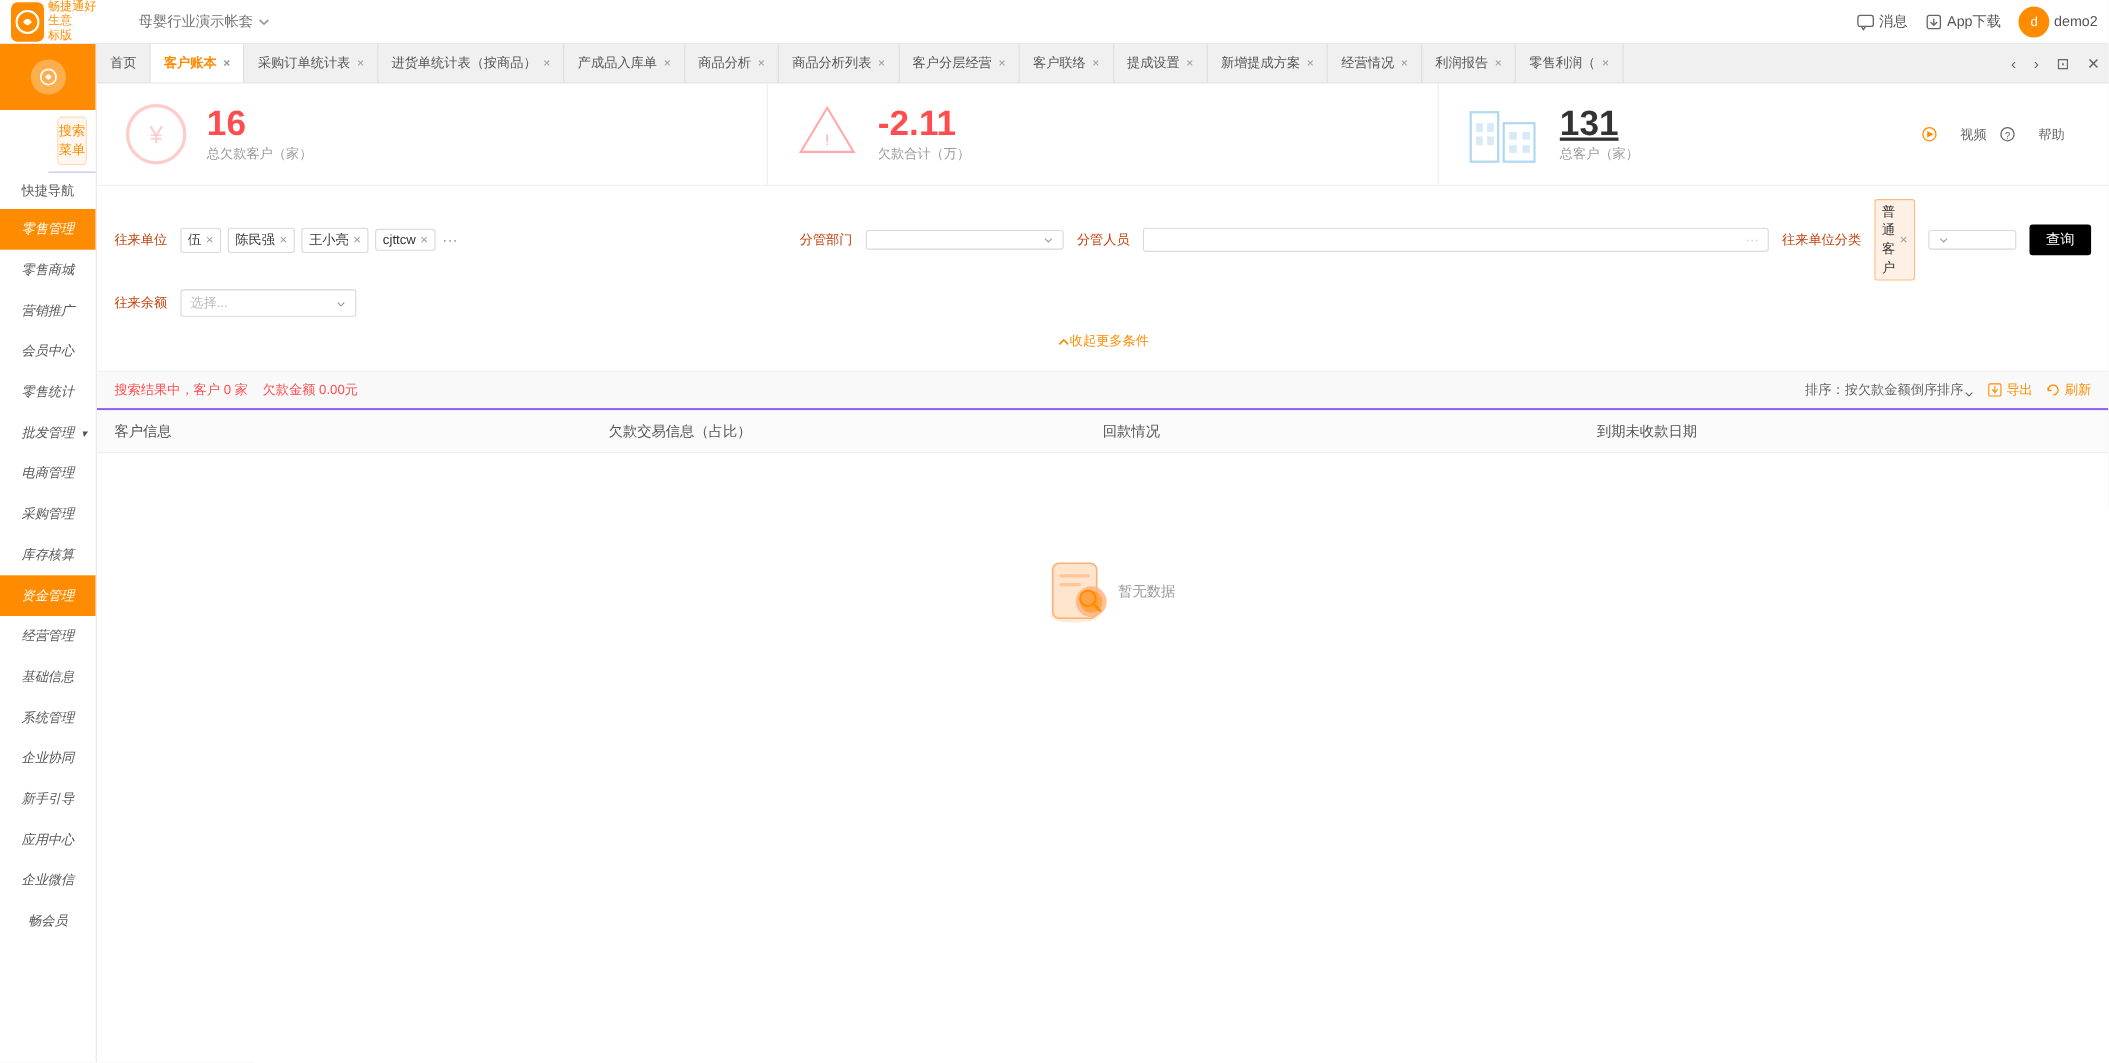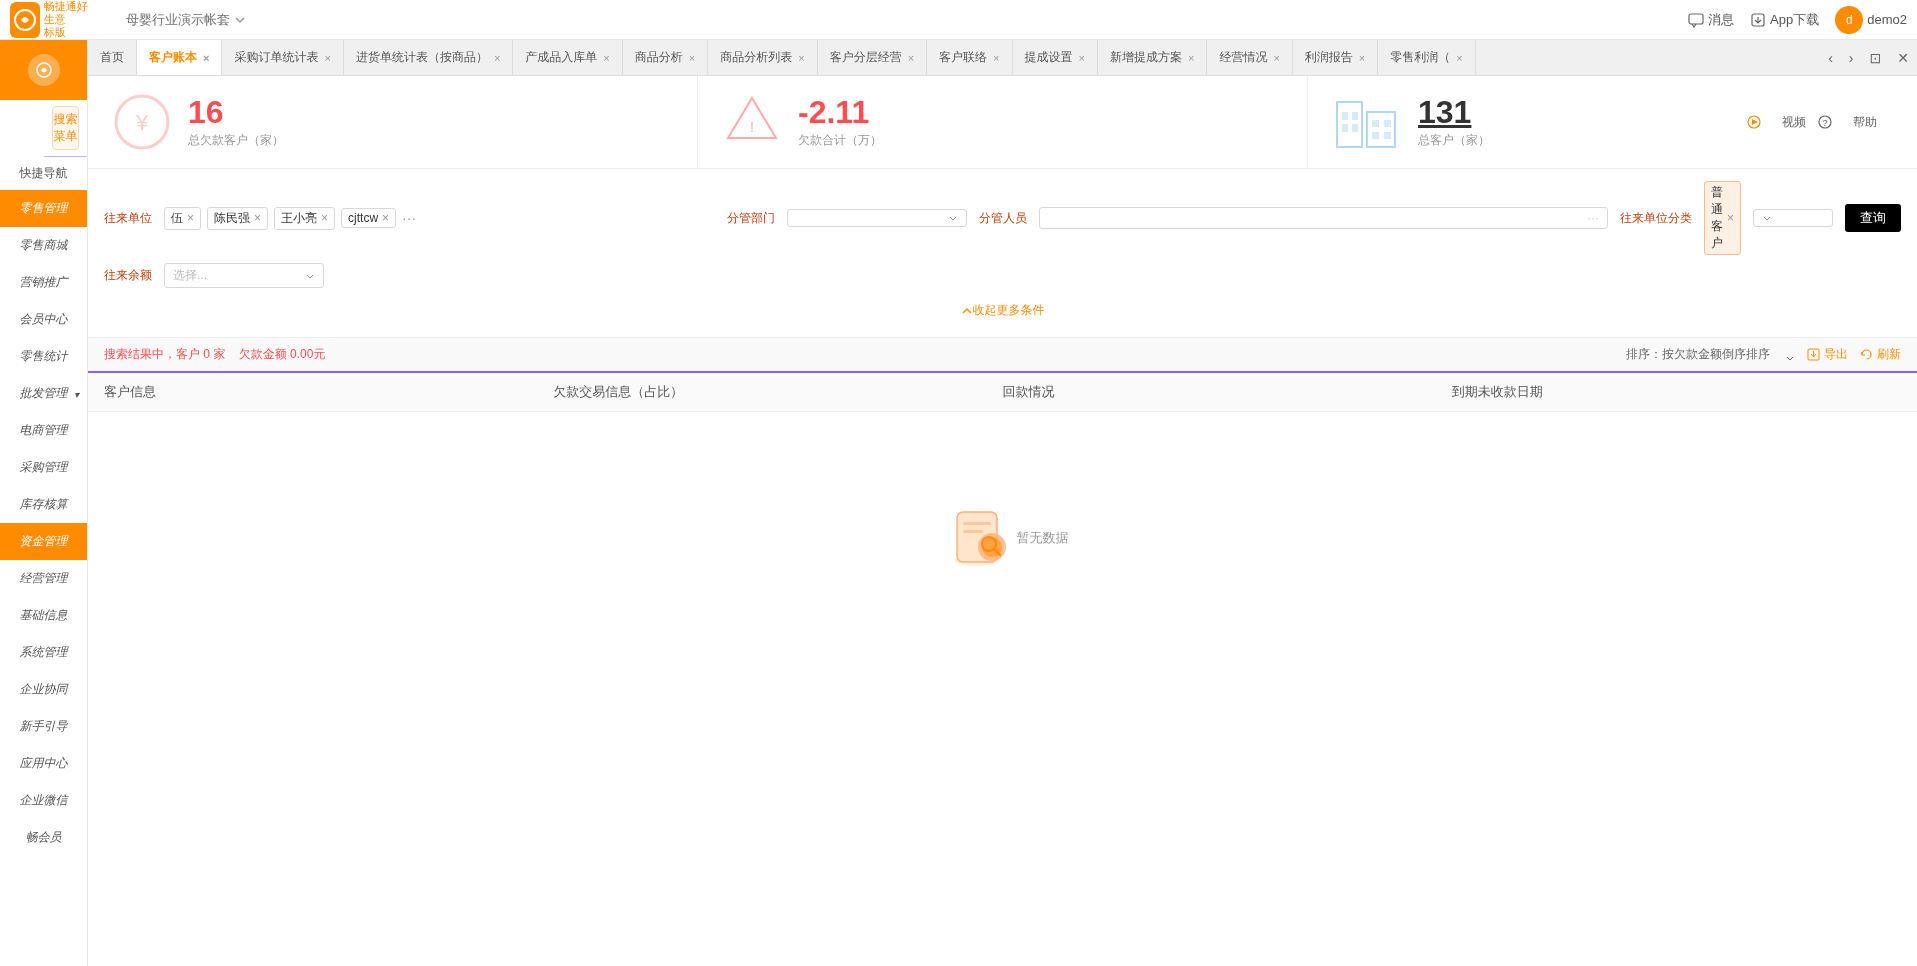--- a/index.html
+++ b/index.html
@@ -68,21 +68,21 @@
     .filter-input-area { flex: 1; display: flex; align-items: center; border: 1px solid #d9d9d9; border-radius: 3px; padding: 3px 8px; min-width: 200px; }
     .filter-collapse { display: flex; align-items: center; justify-content: center; padding: 6px 0; color: #ff8c00; font-size: 12px; cursor: pointer; }
     .query-btn { background: #000000; color: #fff; border: none; border-radius: 3px; padding: 5px 15px; cursor: pointer; font-size: 13px; white-space: nowrap; }
 
     
     .result-bar { display: flex; align-items: center; padding: 8px 16px; background: #f9f9f9; border-bottom: 2px solid #8b5cf6; }
     .result-text { font-size: 12px; color: #666; }
     .result-text span { color: #ff4d4f; }
     .result-actions { margin-left: auto; display: flex; align-items: center; gap: 12px; font-size: 12px; color: #666; }
     .result-action-btn { display: flex; align-items: center; gap: 4px; cursor: pointer; color: #ff8c00; }
-    .sort-select { display: flex; align-items: flex-end; gap: 15px; cursor: pointer; }
+    .sort-select { display: flex; align-items: flex-end; gap: 0; cursor: pointer; }
 
     
     .data-table { width: 100%; }
     .table-header { display: flex; padding: 10px 16px; background: #fafafa; border-bottom: 1px solid #eee; }
     .col-customer { flex: 2; font-size: 13px; color: #555; font-weight: 500; }
     .col-debt { flex: 2; font-size: 13px; color: #555; font-weight: 500; }
     .col-repay { flex: 2; font-size: 13px; color: #555; font-weight: 500; }
     .col-date { flex: 2; font-size: 13px; color: #555; font-weight: 500; }
 
     

